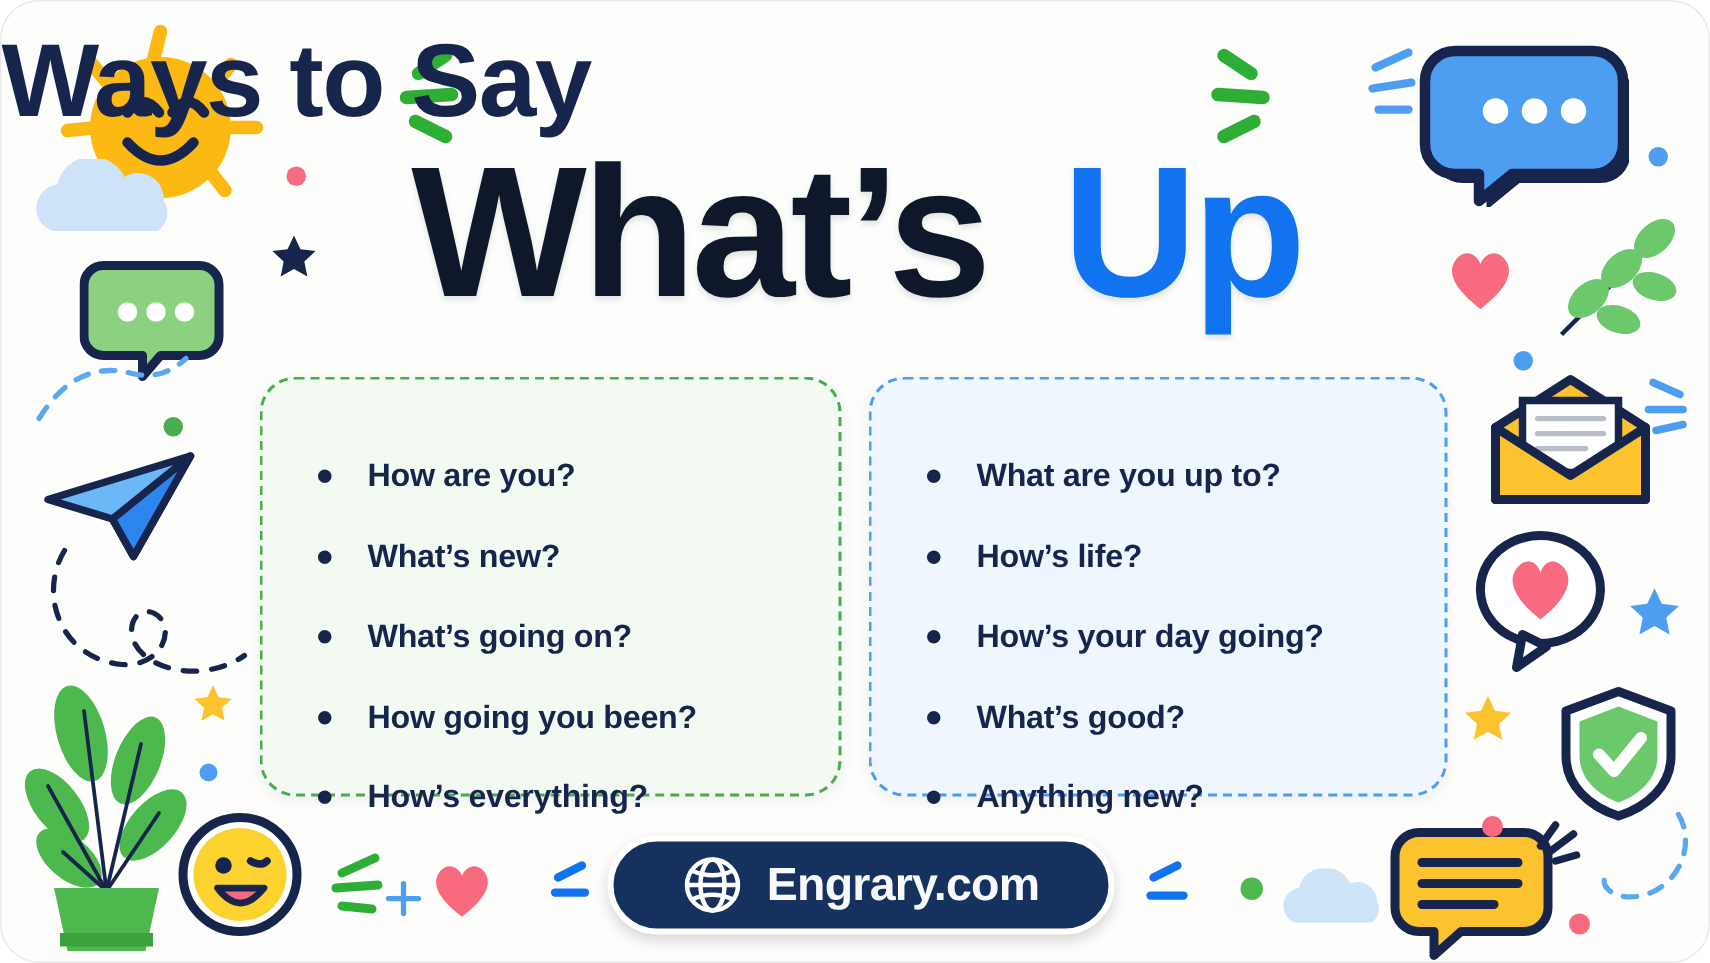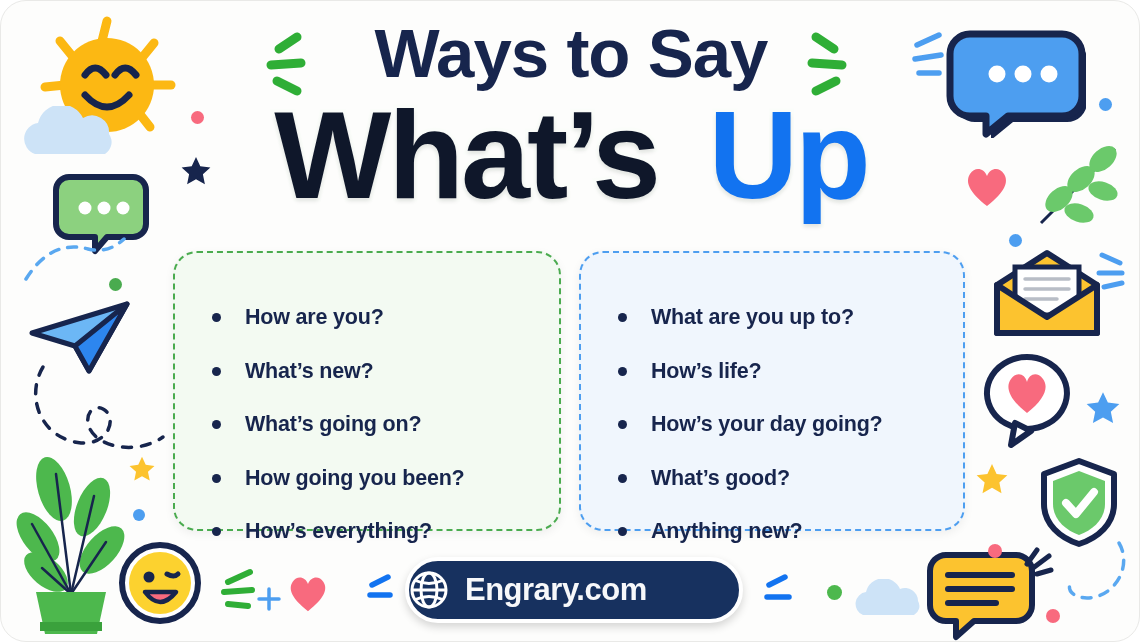--- a/index.html
+++ b/index.html
@@ -22,21 +22,20 @@
     border: 1px solid #e9e9e7;
     overflow: hidden;
   }
 
   
   .title-line1 {
     position: absolute;
     top: 18px;
     left: 0;
     width: 1140px;
-    text-align: center;
     font-size: 69px;
     font-weight: bold;
     letter-spacing: -1px;
     color: #17254d;
     font-family: "Liberation Sans", sans-serif;
     line-height: 1;
     z-index: 30;
   }
 
   .title-line2 {
@@ -124,21 +123,21 @@
     left: 404px;
     top: 556px;
     width: 338px;
     height: 66px;
     background: #17315f;
     border-radius: 33px;
     border: 4px solid #ffffff;
     box-shadow: 0 4px 9px rgba(0,0,0,0.16);
     display: flex;
     align-items: center;
-    justify-content: flex-start;
+    justify-content: center;
     gap: 16px;
     z-index: 40;
   }
   .brand-text {
     font-size: 31px;
     font-weight: bold;
     color: #f7f8fa;
     letter-spacing: -0.5px;
   }
 

